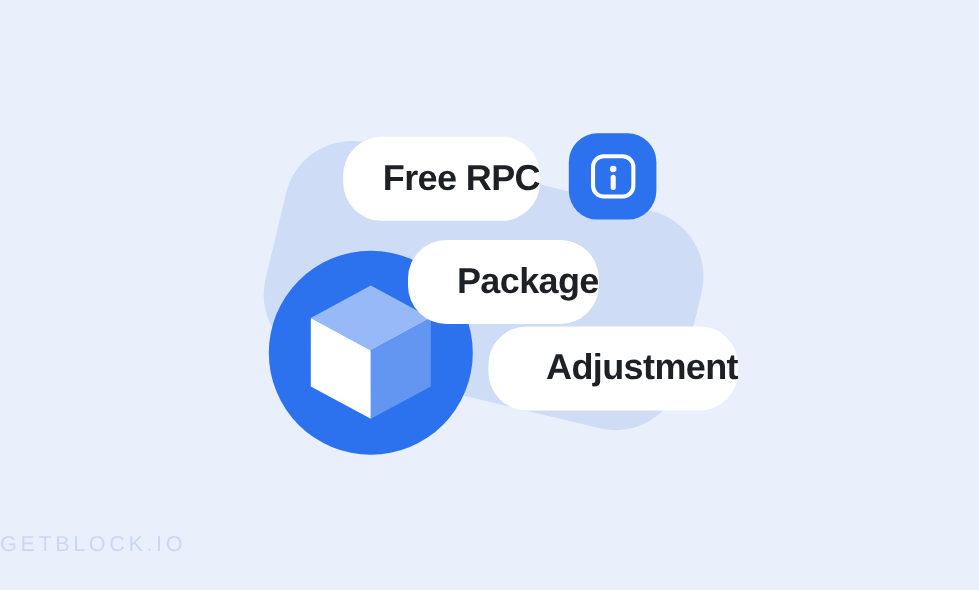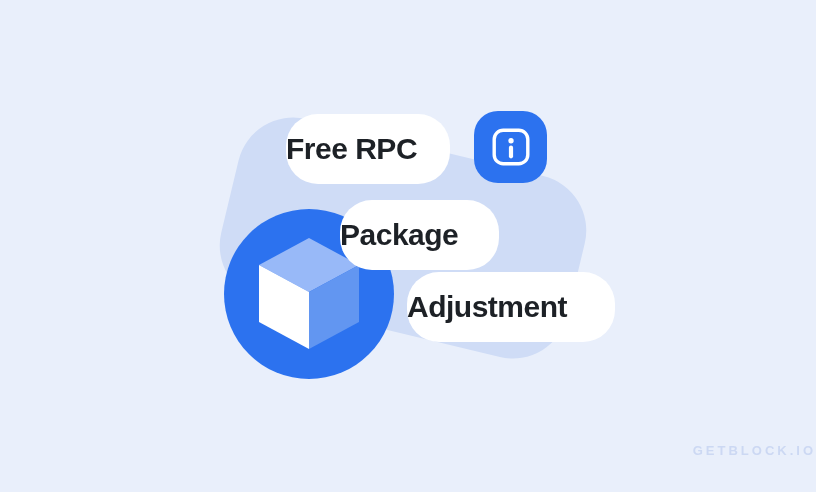--- a/index.html
+++ b/index.html
@@ -29,21 +29,21 @@
     position:absolute;
     left:249px;top:228px;
     width:121px;height:131px;
   }
   .pill{
     position:absolute;
     background:var(--white,#ffffff);
     border-radius:32px;
     display:flex;
     align-items:center;
-    justify-content:flex-start;
+    justify-content:flex-end;
     font-weight:700;
     font-size:30px;
     letter-spacing:-0.5px;
     color:var(--text,#1d2126);
     white-space:nowrap;
   }
   .pill-free-rpc{left:286px;top:114px;width:164px;height:70px;}
   .pill-package{left:340px;top:200px;width:159px;height:70px;}
   .pill-adjustment{left:407px;top:272px;width:208px;height:70px;}
   .info-tile{
@@ -52,23 +52,23 @@
     width:73px;height:72px;
     border-radius:24px;
     background:var(--blue,#2c72ef);
     display:flex;
     align-items:center;
     justify-content:center;
   }
   .brand{
     position:absolute;
     left:0;right:0;top:443px;
-    text-align:right;
-    font-size:13px;
-    font-weight:700;
+    text-align:left;
+    font-size:18px;
+    font-weight:400;
     letter-spacing:3px;
     color:var(--brand,#ccd8f3);
     text-transform:uppercase;
   }
 </style>
 </head>
 <body>
 
 <div id="stage">
 

